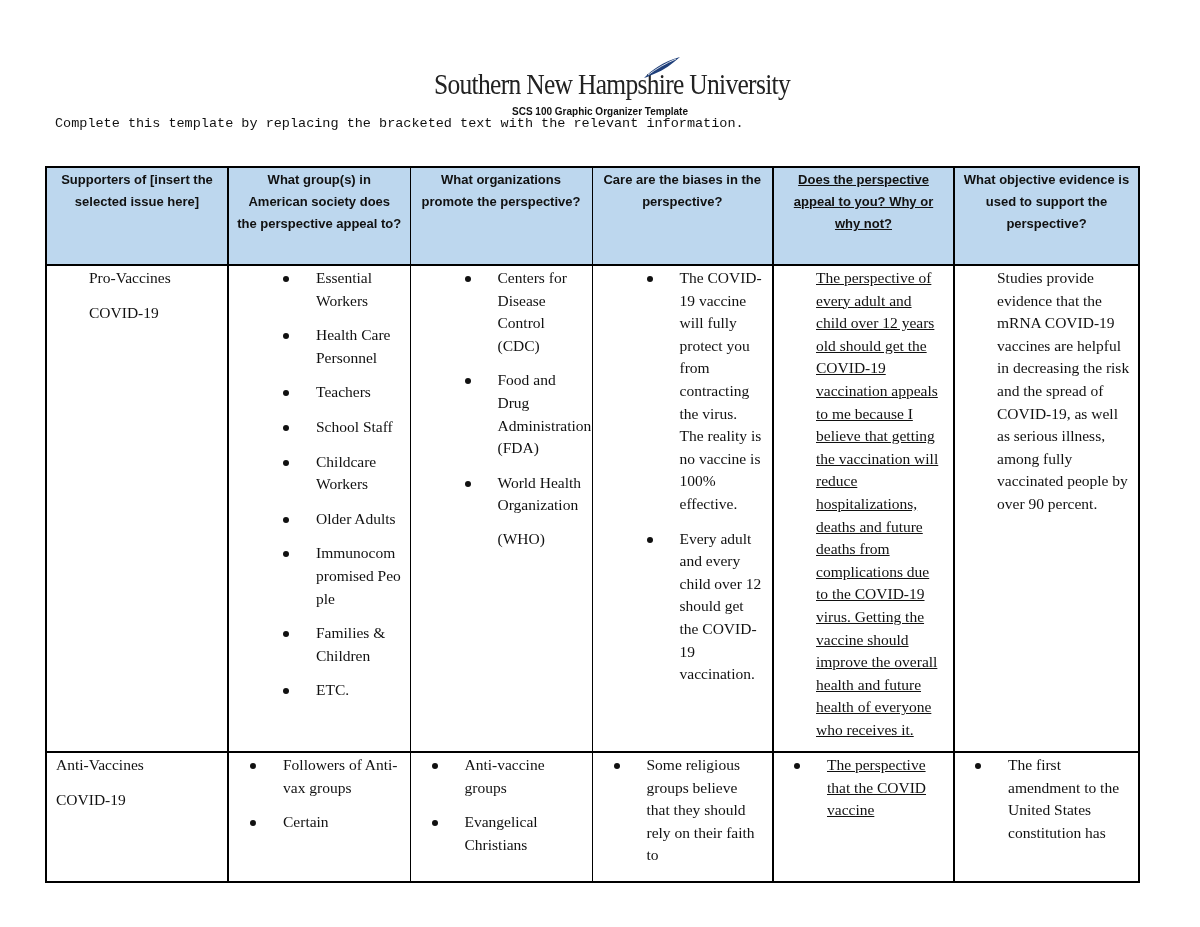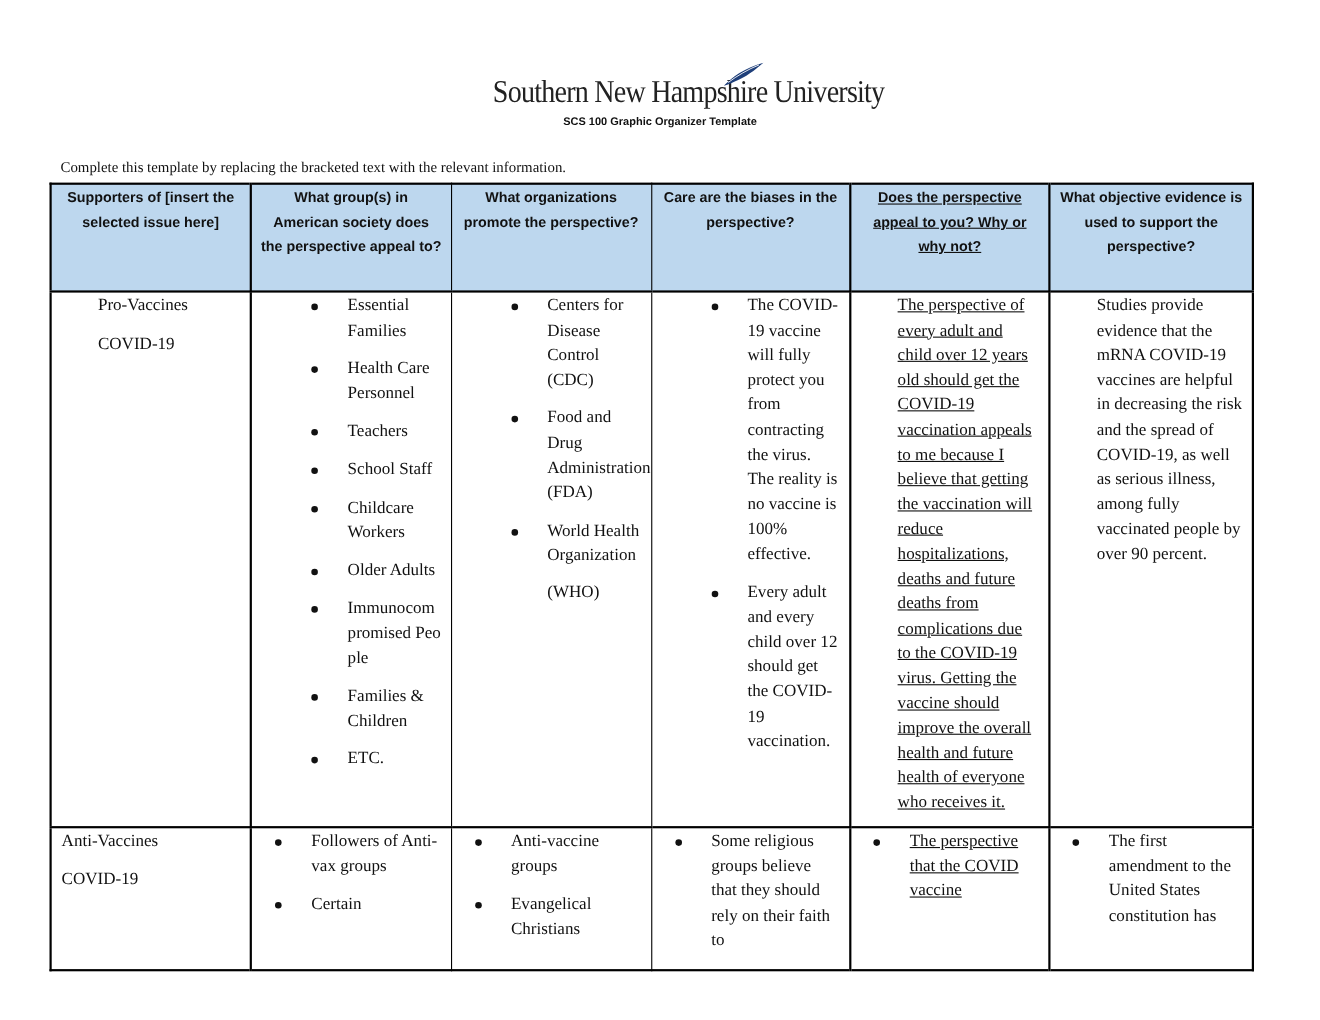--- a/index.html
+++ b/index.html
@@ -1,21 +1,21 @@
 <!DOCTYPE html>
 <html><head>
 <meta charset="utf-8">
 <style>
   html, body { margin: 0; padding: 0; background: #ffffff; }
   body { width: 1200px; height: 927px; position: relative; overflow: hidden; }
-  .logo { position: absolute; left: 448px; top: 56px; width: 340px; height: 48px; }
+  .logo { position: absolute; left: 434px; top: 56px; width: 340px; height: 48px; }
   .logo-text { position: absolute; left: 0; top: 12px; font-family: "Liberation Serif", serif; font-size: 29px; color: #222; letter-spacing: -0.8px; transform: scaleX(0.88); transform-origin: left top; white-space: nowrap; }
   .logo-feather { position: absolute; left: 208px; top: 0px; }
   .doc-title { position: absolute; left: 0; width: 1200px; top: 106px; text-align: center; font-family: "Liberation Sans", sans-serif; font-weight: bold; font-size: 10px; color: #111; }
-  .instructions { position: absolute; left: 55px; top: 144px; font-family: Liberation Serif, serif; font-size: 13.5px; color: #111; }
+  .instructions { position: absolute; left: 55px; top: 116px; font-family: Liberation Mono, monospace; font-size: 13.5px; color: #111; }
   table.org { position: absolute; left: 45px; top: 166px; width: 1093px; border-collapse: collapse; table-layout: fixed; }
   table.org th, table.org td { border: 1px solid #000; vertical-align: top; }
   table.org { border: 2px solid #000; }
   table.org th { background: #bdd7ee; font-family: "Liberation Sans", sans-serif; font-weight: bold; font-size: 13px; line-height: 22px; color: #111; padding: 1px 8px; height: 94px; border-bottom: 2px solid #000; }
   table.org td { font-family: "Liberation Serif", serif; font-size: 15.5px; line-height: 22.6px; color: #111; padding: 1px 8px 2px 9px; }
   .col1 { border-right: 2px solid #000 !important; }
   .col4 { border-right: 2px solid #000 !important; }
   .col5 { border-right: 2px solid #000 !important; text-decoration: underline; }
   tr.r1 td { height: 482px; border-bottom: 2px solid #000; padding-left: 42px; }
   tr.r2 td { height: 106px; }
@@ -59,21 +59,21 @@
     </tr>
   </thead>
   <tbody>
     <tr class="r1">
       <td class="col1">
         <p class="p">Pro-Vaccines</p>
         <p class="p">COVID-19</p>
       </td>
       <td>
         <ul class="bl">
-          <li>Essential Families</li>
+          <li>Essential Workers</li>
           <li>Health Care Personnel</li>
           <li>Teachers</li>
           <li>School Staff</li>
           <li>Childcare Workers</li>
           <li>Older Adults</li>
           <li style="word-break:break-all">Immunocompromised People</li>
           <li>Families &amp; Children</li>
           <li>ETC.</li>
         </ul>
       </td>

